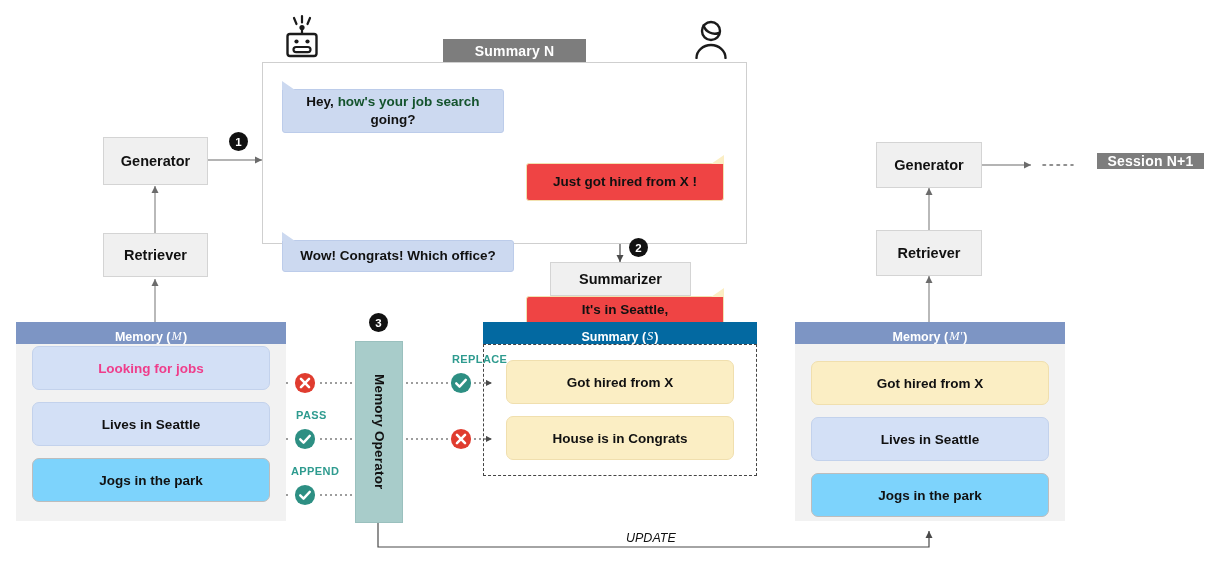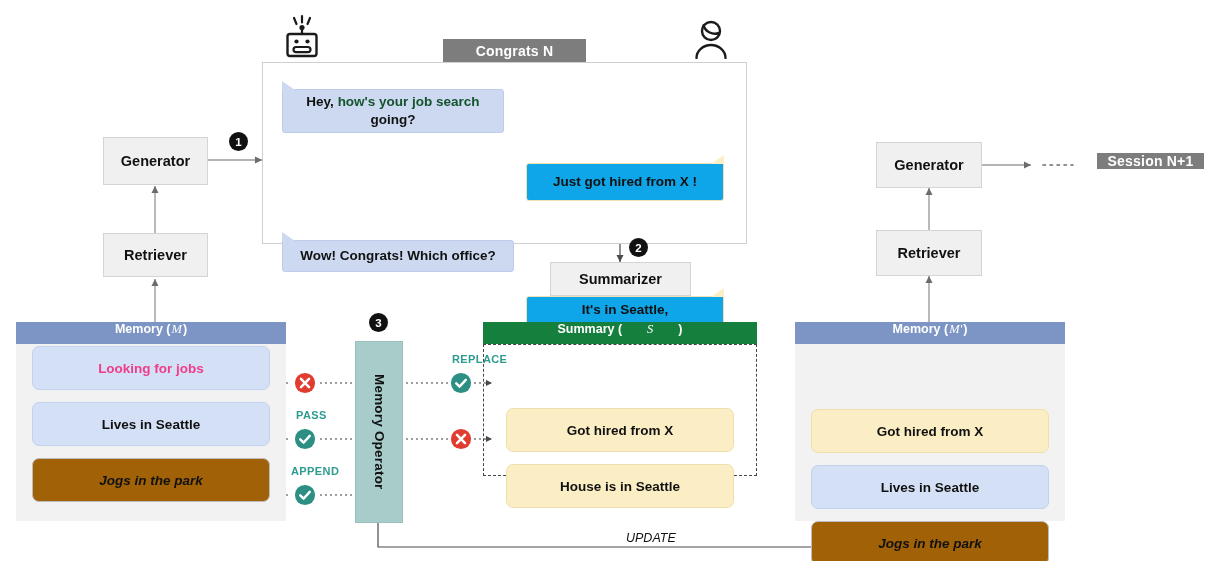--- a/index.html
+++ b/index.html
@@ -72,21 +72,21 @@
     border-radius: 0 3px 3px 3px;
   }
   .bubble.left:before {
     content: "";
     position: absolute;
     left: -1px; top: -9px;
     border-left: 13px solid #ccd9f0;
     border-top: 9px solid transparent;
   }
   .bubble.right {
-    background: #0ea5e9;
+    background: #ef4444;
     border: 1px solid #f2e2b0;
     border-radius: 3px 0 3px 3px;
   }
   .bubble.right:before {
     content: "";
     position: absolute;
     right: -1px; top: -9px;
     border-right: 13px solid #fbeec4;
     border-top: 9px solid transparent;
   }
@@ -96,42 +96,42 @@
   .panel {
     box-sizing: border-box;
     background: #f2f2f2;
   }
   .panel-head {
     box-sizing: border-box;
     color: #ffffff;
     font-size: 12.5px;
     font-weight: 700;
     display: flex;
-    align-items: flex-start;
+    align-items: flex-end;
     justify-content: center;
     height: 22px;
   }
   .panel-head.memory { background: #7d95c4; }
-  .panel-head.summary { background: #15803d; gap: 24px; }
+  .panel-head.summary { background: #0369a1; }
   .panel-head .math { font-family: "Liberation Serif", serif; font-style: italic; font-weight: 400; padding: 0 1px; }
 
   .mem-item {
     box-sizing: border-box;
     height: 44px;
     border-radius: 7px;
     display: flex;
     align-items: center;
     justify-content: center;
     font-size: 13.5px;
     font-weight: 700;
     text-align: center;
   }
   .mem-blue { background: #d3e0f6; border: 1px solid #c3d2ec; }
-  .mem-gray { background: #a16207; border: 1px solid #bdbdbd; font-style: italic; }
-  .mem-yellow { background: #fbeec4; border: 1px solid #f0dfae; margin-top: 48px; }
+  .mem-gray { background: #7dd3fc; border: 1px solid #bdbdbd; }
+  .mem-yellow { background: #fbeec4; border: 1px solid #f0dfae; }
   .mem-item.pink-text { color: #ef3d8b; }
 
   
   .summary-dash {
     box-sizing: border-box;
     border: 1.4px dashed #444;
     background: transparent;
   }
 
   
@@ -251,21 +251,21 @@
 
   <div class="abs" style="left:692px; top:19px;">
     <svg width="38" height="40" viewBox="0 0 38 40">
       <circle cx="19" cy="12" r="9" fill="none" stroke="#1b1b1b" stroke-width="2.4"></circle>
       <path d="M11.5 6.5 A12 12 0 0 0 27 14" fill="none" stroke="#1b1b1b" stroke-width="2.4" stroke-linecap="round"></path>
       <path d="M4.5 39 A14.5 13 0 0 1 33.5 39" fill="none" stroke="#1b1b1b" stroke-width="2.4" stroke-linecap="round"></path>
     </svg>
   </div>
 
   <div class="abs session-pill" style="left:443px; top:39px; width:143px; height:24px;">
-    <span>Congrats N</span>
+    <span>Summary N</span>
   </div>
 
   <div class="abs chat-panel" style="left:262px; top:62px; width:485px; height:182px;">
 
     <div class="abs bubble left" style="left:19px; top:26px; width:222px; height:44px;">
       <div>
         <span>Hey, </span><span class="hl-pink">how's your job search</span><span> going?</span>
       </div>
     </div>
 
@@ -381,21 +381,21 @@
         <span>)</span>
     </div>
   </div>
 
   <div class="abs summary-dash" style="left:483px; top:344px; width:274px; height:132px;">
     <div style="padding:15px 22px 0 22px;">
       <div class="mem-item mem-yellow">
         <span>Got hired from X</span>
       </div>
       <div class="mem-item mem-yellow" style="margin-top:12px;">
-        <span>House is in Seattle</span>
+        <span>House is in Congrats</span>
       </div>
     </div>
   </div>
 
   <div class="abs procbox" style="left:876px; top:142px; width:106px; height:46px;">
     <span>Generator</span>
   </div>
 
   <div class="abs procbox" style="left:876px; top:230px; width:106px; height:46px;">
     <span>Retriever</span>

